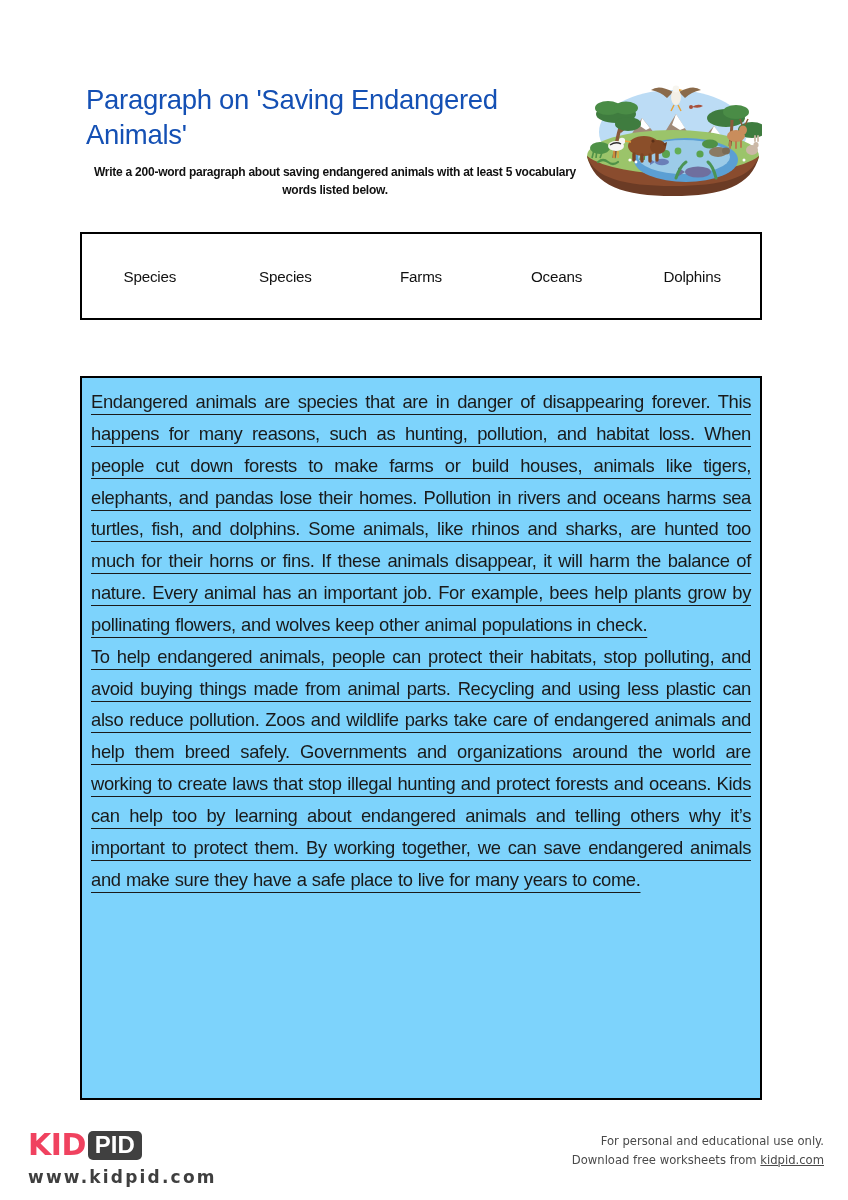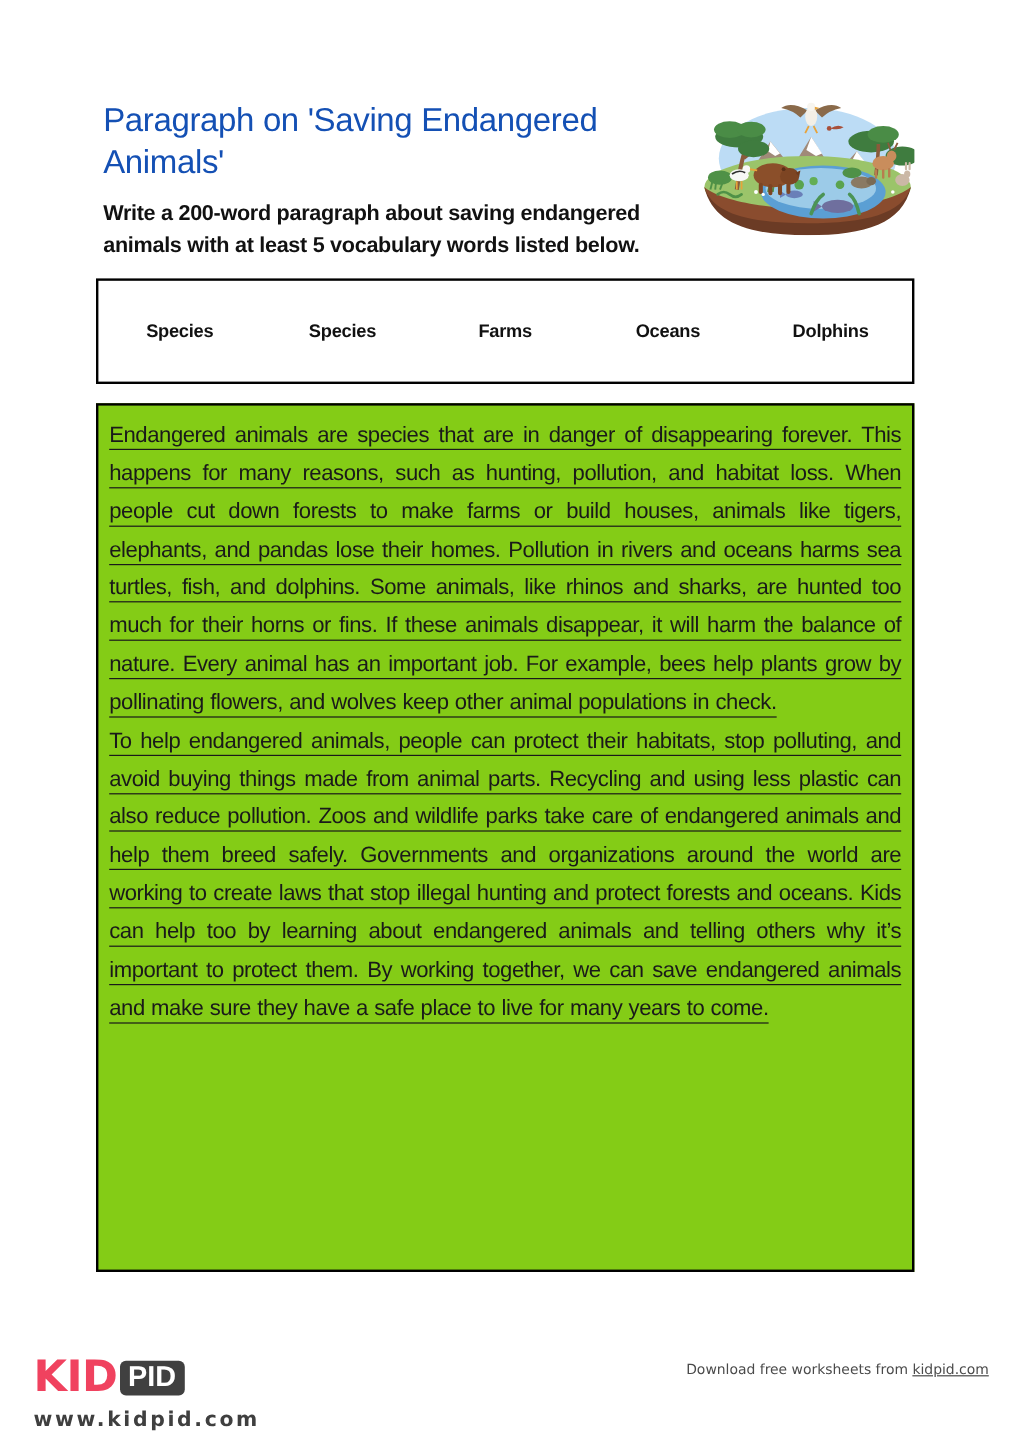--- a/index.html
+++ b/index.html
@@ -40,26 +40,27 @@
     font-family: "Liberation Sans", sans-serif;
     font-size: 27.5px;
     font-weight: 400;
     line-height: 1.28;
     letter-spacing: -0.3px;
     color: #1450b4;
   }
   .subtitle {
     margin: 12px 0 0 0;
     font-family: "Liberation Sans", sans-serif;
-    font-size: 18px;
+    font-size: 12px;
     font-weight: 700;
     line-height: 1.46;
     letter-spacing: -0.25px;
     color: #111111;
     max-width: 505px;
+    text-align: center;
   }
 
   
   .illustration {
     position: relative;
     width: 178px;
     height: 122px;
     margin-top: -4px;
     flex: none;
   }
@@ -82,36 +83,36 @@
   .vocab-row {
     display: flex;
     width: 100%;
   }
   .vocab-row + .vocab-row { margin-top: 16px; }
   .vocab-cell {
     flex: 1 1 0;
     text-align: center;
     font-family: "Liberation Sans", sans-serif;
     font-size: 15.2px;
-    font-weight: 700;
+    font-weight: 400;
     letter-spacing: -0.2px;
     color: #111111;
     white-space: nowrap;
   }
 
   
   .answer-box {
     position: absolute;
     left: 80px;
-    top: 336px;
+    top: 376px;
     width: 682px;
     height: 724px;
     border: 2.2px solid #000000;
     box-sizing: border-box;
-    background: #84cc16;
+    background: #7dd3fc;
     padding: 8px 9px 0 9px;
     overflow: hidden;
   }
   .para {
     margin: 0;
     font-family: "Liberation Sans", sans-serif;
     font-size: 18.4px;
     line-height: 31.85px;
     color: #1a1a1a;
     text-align: justify;
@@ -140,21 +141,21 @@
     display: flex;
     flex-direction: column;
     align-items: flex-start;
   }
   .logo-row {
     display: flex;
     align-items: center;
   }
   .logo-kid {
     font-family: "DejaVu Sans", sans-serif;
-    font-size: 36px;
+    font-size: 30px;
     font-weight: 700;
     color: #f0425f;
     letter-spacing: -0.5px;
     line-height: 1;
   }
   .logo-pid {
     font-family: Liberation Sans, sans-serif;
     font-size: 24px;
     font-weight: 700;
     color: #ffffff;
@@ -318,17 +319,18 @@
   <div class="footer">
     <div class="logo">
       <div class="logo-row">
         <span class="logo-kid">KID</span>
         <span class="logo-pid">PID</span>
       </div>
       <div class="logo-url">www.kidpid.com</div>
     </div>
 
     <div class="credits">
+      <div>For personal and educational use only.</div>
       <div><span>Download free worksheets from </span><span class="link">kidpid.com</span></div>
     </div>
   </div>
 
 </div>
 
 </body></html>

